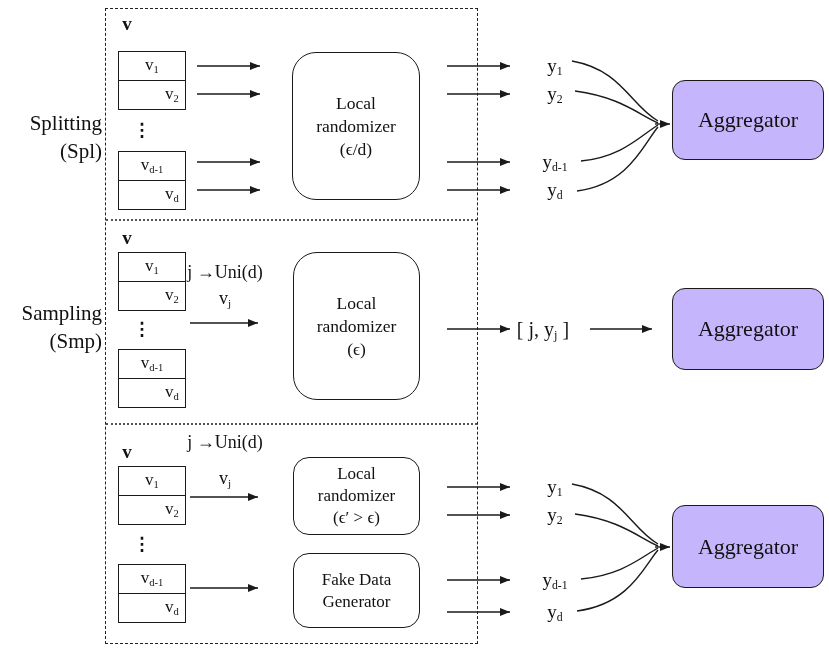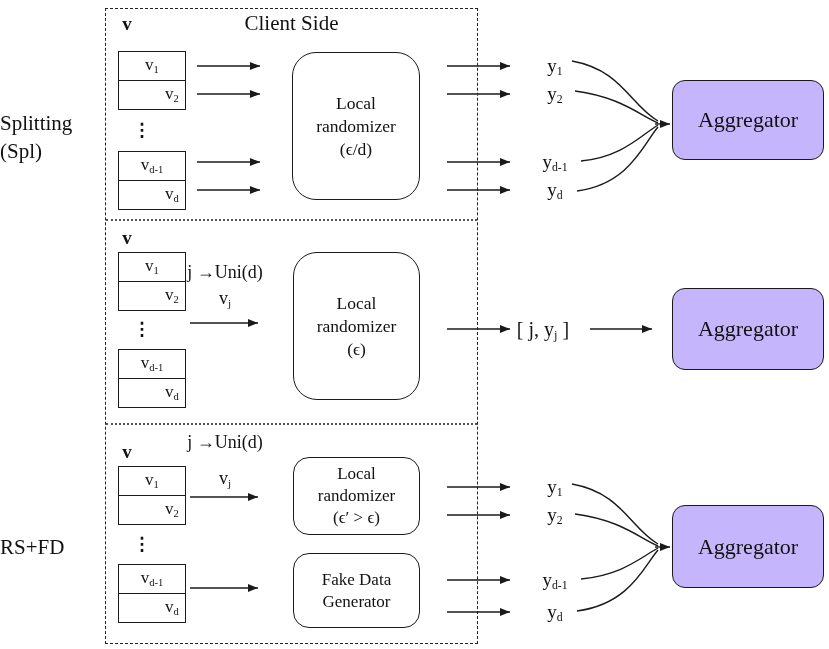--- a/index.html
+++ b/index.html
@@ -9,21 +9,21 @@
   }
   .lines{position:absolute;left:0;top:0;width:829px;height:649px;pointer-events:none;}
   .dashed-box{
     position:absolute;left:105px;top:8px;width:373px;height:636px;
     border:1.6px dashed #222;box-sizing:border-box;
   }
   .divider{position:absolute;left:106px;width:371px;height:0;border-top:2px dotted #555;}
   .d1{top:219px;} .d2{top:423px;}
   .t{position:absolute;line-height:1.25;}
   .title{left:105px;top:10px;width:373px;font-size:21px;text-align:center;}
-  .rowlabel{left:0;width:102px;font-size:21px;line-height:28px;text-align:left;}
+  .rowlabel{left:0;width:102px;font-size:21px;line-height:28px;text-align:right;}
   .veclabel{left:112px;width:30px;font-size:19px;font-weight:bold;text-align:center;}
   .vgroup{position:absolute;left:118px;width:48px;}
   .cell{
     box-sizing:border-box;width:68px;height:30px;border:1.5px solid #1a1a1a;
     background:#fff;text-align:center;font-size:17px;line-height:26px;
   }
   .cell + .cell{margin-top:-1.5px;padding-left:40px;}
   .dots{left:118px;width:48px;font-size:18px;font-weight:bold;text-align:center;height:24px;line-height:24px;}
   sub{font-size:0.62em;line-height:0;vertical-align:-0.28em;}
   .rbox{
@@ -103,21 +103,20 @@
       <g>
         <path d="M572,484 C622,493 630,528 658,544"></path>
         <path d="M575,514 C620,520 638,537 658,546"></path>
         <path d="M581,579 C622,575 640,558 658,548"></path>
         <path d="M577,611 C630,604 644,566 658,550"></path>
         <line x1="655" y1="547" x2="670" y2="547" marker-end="url(#ah)"></line>
       </g>
     </g>
   </svg>
 
-  <div class="t title">Client Side</div>
 
   <div class="t rowlabel" style="top:109px">
     <span>Splitting</span><br>
     <span>(Spl)</span>
   </div>
   <div class="t veclabel" style="top:12px">v</div>
   <div class="vgroup" style="top:51px">
     <div class="cell"><span>v</span><sub>1</sub></div>
     <div class="cell"><span>v</span><sub>2</sub></div>
   </div>
@@ -132,20 +131,24 @@
     <div class="ital">(ϵ/d)</div>
   </div>
   <div class="t out" style="top:53px"><span>y</span><sub>1</sub></div>
   <div class="t out" style="top:81px"><span>y</span><sub>2</sub></div>
   <div class="t out" style="top:149px"><span>y</span><sub>d-1</sub></div>
   <div class="t out" style="top:177px"><span>y</span><sub>d</sub></div>
   <div class="agg" style="left:672px;top:80px;width:152px;height:80px">
     <span>Aggregator</span>
   </div>
 
+  <div class="t rowlabel" style="top:299px">
+    <span>Sampling</span><br>
+    <span>(Smp)</span>
+  </div>
   <div class="t veclabel" style="top:226px">v</div>
   <div class="vgroup" style="top:252px">
     <div class="cell"><span>v</span><sub>1</sub></div>
     <div class="cell"><span>v</span><sub>2</sub></div>
   </div>
   <div class="t dots" style="top:317px">⋮</div>
   <div class="vgroup" style="top:349px">
     <div class="cell"><span>v</span><sub>d-1</sub></div>
     <div class="cell"><span>v</span><sub>d</sub></div>
   </div>
@@ -156,23 +159,20 @@
     <div>randomizer</div>
     <div class="ital">(ϵ)</div>
   </div>
   <div class="t bracket">
     <span>[ j, y</span><sub>j</sub><span> ]</span>
   </div>
   <div class="agg" style="left:672px;top:288px;width:152px;height:82px">
     <span>Aggregator</span>
   </div>
 
-  <div class="t rowlabel" style="top:533px">
-    <span>RS+FD</span>
-  </div>
   <div class="t veclabel" style="top:440px">v</div>
   <div class="vgroup" style="top:466px">
     <div class="cell"><span>v</span><sub>1</sub></div>
     <div class="cell"><span>v</span><sub>2</sub></div>
   </div>
   <div class="t dots" style="top:532px">⋮</div>
   <div class="vgroup" style="top:564px">
     <div class="cell"><span>v</span><sub>d-1</sub></div>
     <div class="cell"><span>v</span><sub>d</sub></div>
   </div>

